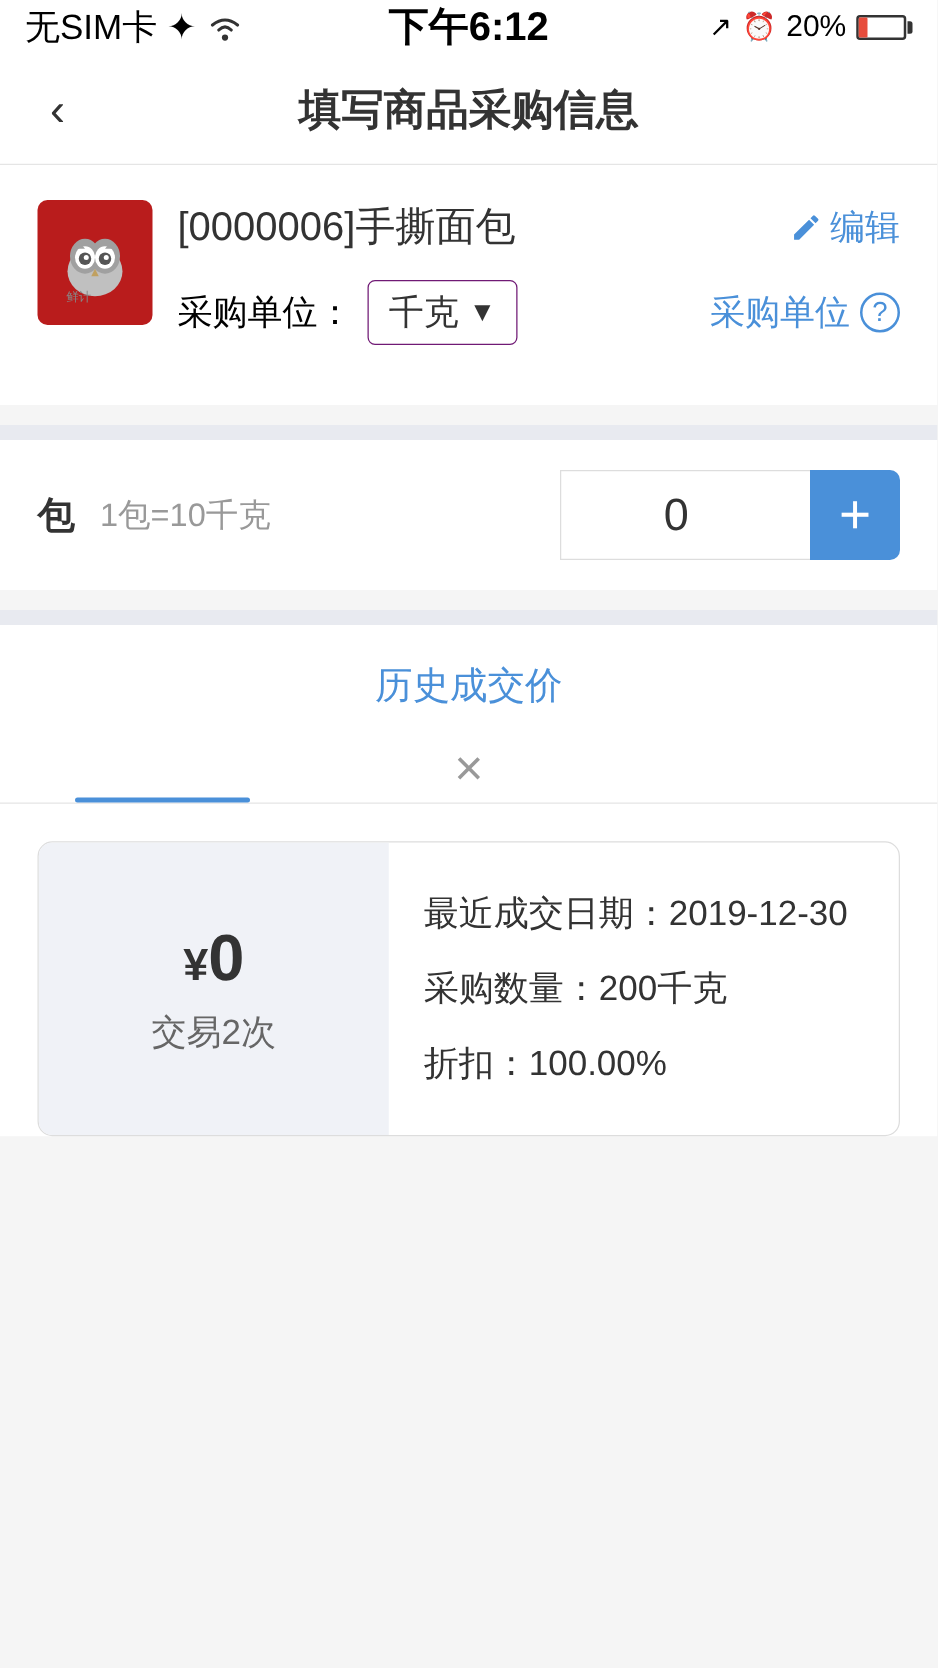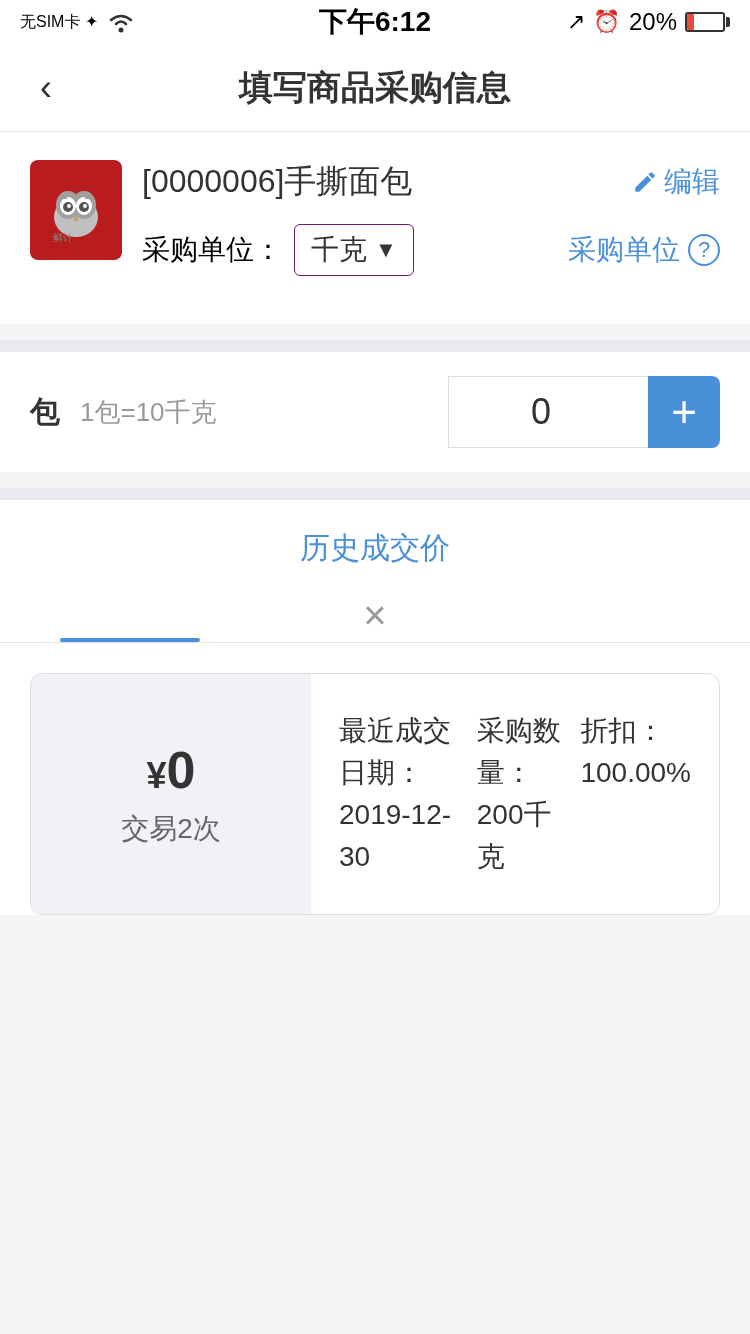--- a/index.html
+++ b/index.html
@@ -20,24 +20,24 @@
       align-items: center;
       justify-content: space-between;
       padding: 0 20px;
       font-size: 26px;
       font-weight: 500;
     }
     .status-bar-left {
       display: flex;
       align-items: center;
       gap: 8px;
-      font-size: 16px;
+      font-size: 28px;
     }
     .status-bar-center {
-      font-size: 28px;
+      font-size: 32px;
       font-weight: 600;
       position: absolute;
       left: 50%;
       transform: translateX(-50%);
     }
     .status-bar-right {
       display: flex;
       align-items: center;
       gap: 8px;
       font-size: 24px;
@@ -310,21 +310,21 @@
     }
     .transaction-count {
       font-size: 28px;
       color: #666;
       margin-top: 10px;
     }
     .transaction-right {
       flex: 1;
       padding: 36px 28px;
       display: flex;
-      flex-direction: row;
+      flex-direction: column;
       gap: 18px;
     }
     .transaction-detail {
       font-size: 28px;
       color: #333;
       line-height: 1.5;
     }
 
     
     .main-content {

